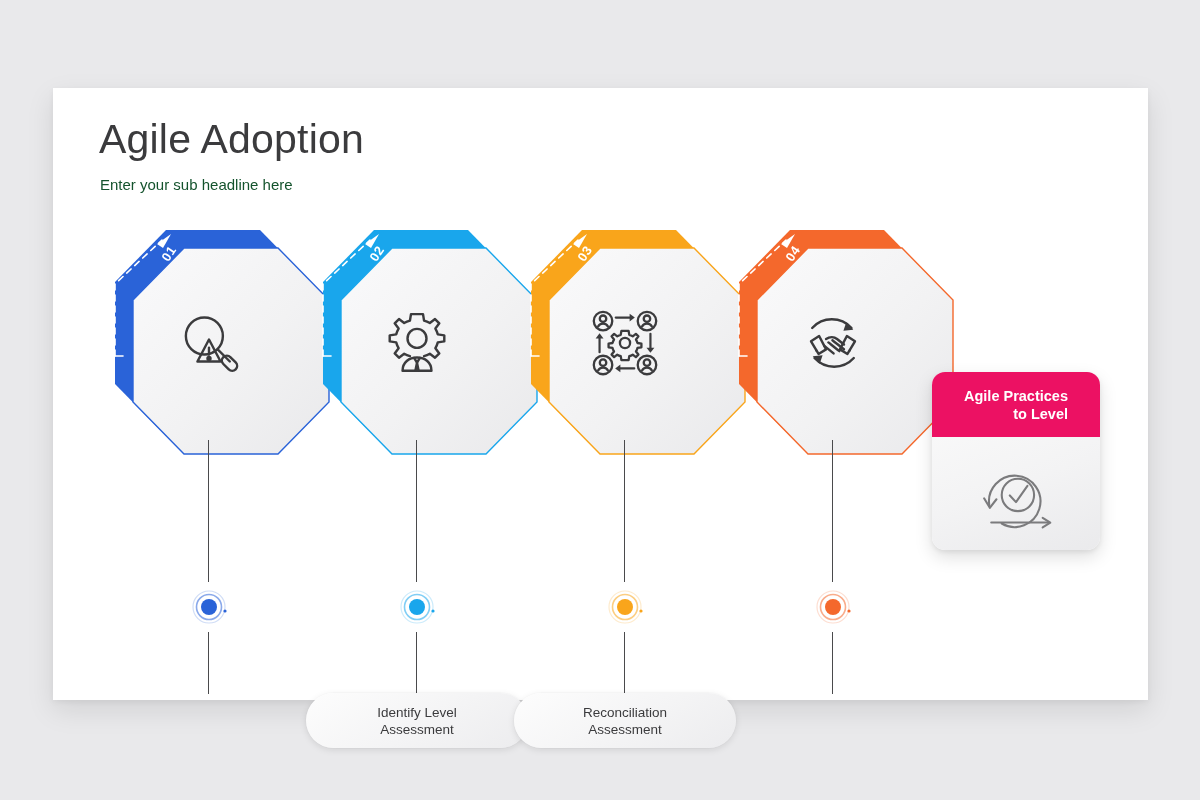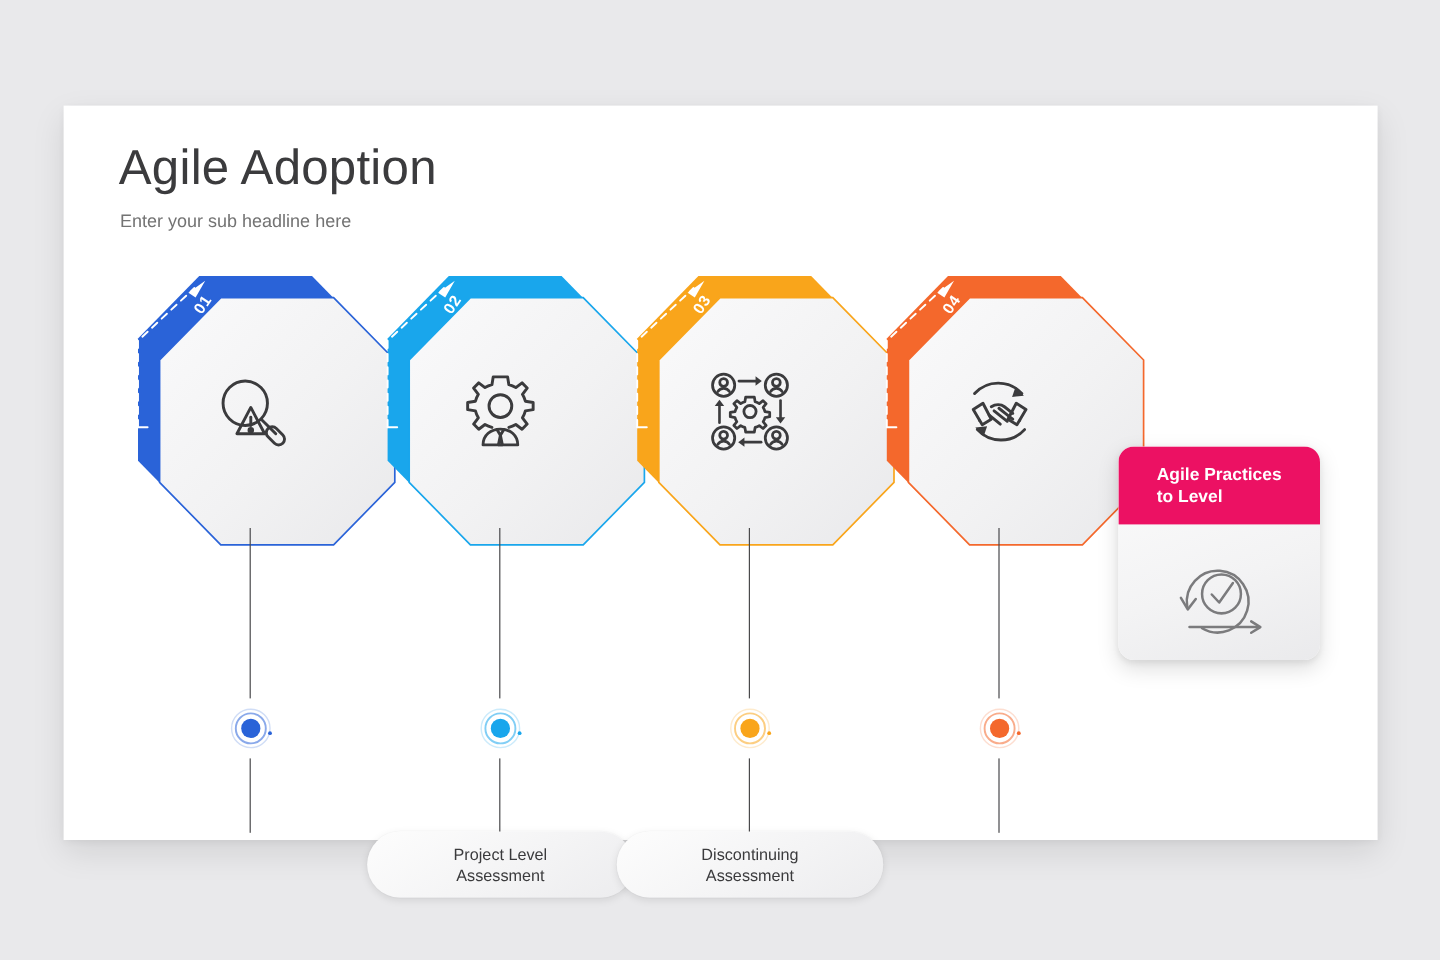--- a/index.html
+++ b/index.html
@@ -23,21 +23,21 @@
   }
 
   
   #title {
     position: absolute; left: 46px; top: 28px;
     font-size: 41px; font-weight: 400; color: #3b3b3d;
     letter-spacing: 0.2px; white-space: nowrap;
   }
   #subtitle {
     position: absolute; left: 47px; top: 88px;
-    font-size: 15px; font-weight: 400; color: #737373;
+    font-size: 15px; font-weight: 400; color: #14532d;
     white-space: nowrap;
   }
 
   
   .step { position: absolute; top: 0; width: 208px; height: 612px; }
   .hex-wrap { position: absolute; left: 0; top: 138px; width: 208px; height: 226px; }
   .hex-svg  { position: absolute; left: 0; top: 0; width: 208px; height: 226px; overflow: visible; }
 
   .hex-icon {
     position: absolute; left: 39px; top: 52px;
@@ -92,21 +92,21 @@
     width: 168px; height: 178px;
     border-radius: 13px;
     background: linear-gradient(160deg, #fcfcfc 0%, #f3f3f4 60%, #eaeaec 100%);
     box-shadow: 0 7px 18px rgba(0,0,0,0.13), 0 2px 5px rgba(0,0,0,0.07);
     overflow: hidden;
   }
   #side-head {
     height: 65px; width: 100%;
     background: #ec1163;
     display: flex; align-items: center; justify-content: center;
-    text-align: left;
+    text-align: right;
     color: #ffffff; font-size: 14.5px; line-height: 18px; font-weight: 700;
   }
   #side-body {
     height: 113px; display: flex; align-items: center; justify-content: center;
   }
   #side-body svg { width: 96px; height: 80px; display: block; }
 </style>
 </head>
 <body>
 
@@ -187,21 +187,21 @@
       <div class="dot-wrap">
         <svg viewBox="0 0 50 50">
           <circle cx="25" cy="25" r="16" fill="none" stroke="#19a6ec" stroke-opacity="0.22" stroke-width="1.2"></circle>
           <circle cx="25" cy="25" r="12.5" fill="none" stroke="#19a6ec" stroke-opacity="0.55" stroke-width="1.6"></circle>
           <circle cx="25" cy="25" r="8" fill="#19a6ec"></circle>
           <circle cx="41" cy="29" r="1.6" fill="#19a6ec"></circle>
         </svg>
       </div>
       <div class="conn-bot"></div>
       <div class="pill">
-        <span><span>Project Level</span><br><span>Assessment</span></span>
+        <span><span>Identify Level</span><br><span>Assessment</span></span>
       </div>
     </div>
 
     <div class="step" style="left:468px">
       <div class="hex-wrap">
         <svg class="hex-svg" viewBox="0 0 208 226">
           <polygon points="10,56 61,4 155,4 206,56 206,158 155,210 61,210 10,158" fill="#f9a51b"></polygon>
           <polygon points="28,74 79,22 173,22 224,74 224,176 173,228 79,228 28,176" fill="url(#g3)" stroke="#f9a51b" stroke-width="1.4"></polygon>
           <defs>
             <linearGradient id="g3" x1="0" y1="0" x2="1" y2="1">
@@ -246,21 +246,21 @@
       <div class="dot-wrap">
         <svg viewBox="0 0 50 50">
           <circle cx="25" cy="25" r="16" fill="none" stroke="#f9a51b" stroke-opacity="0.22" stroke-width="1.2"></circle>
           <circle cx="25" cy="25" r="12.5" fill="none" stroke="#f9a51b" stroke-opacity="0.55" stroke-width="1.6"></circle>
           <circle cx="25" cy="25" r="8" fill="#f9a51b"></circle>
           <circle cx="41" cy="29" r="1.6" fill="#f9a51b"></circle>
         </svg>
       </div>
       <div class="conn-bot"></div>
       <div class="pill">
-        <span><span>Discontinuing</span><br><span>Assessment</span></span>
+        <span><span>Reconciliation</span><br><span>Assessment</span></span>
       </div>
     </div>
 
     <div class="step" style="left:676px">
       <div class="hex-wrap">
         <svg class="hex-svg" viewBox="0 0 208 226">
           <polygon points="10,56 61,4 155,4 206,56 206,158 155,210 61,210 10,158" fill="#f4682c"></polygon>
           <polygon points="28,74 79,22 173,22 224,74 224,176 173,228 79,228 28,176" fill="url(#g4)" stroke="#f4682c" stroke-width="1.4"></polygon>
           <defs>
             <linearGradient id="g4" x1="0" y1="0" x2="1" y2="1">

